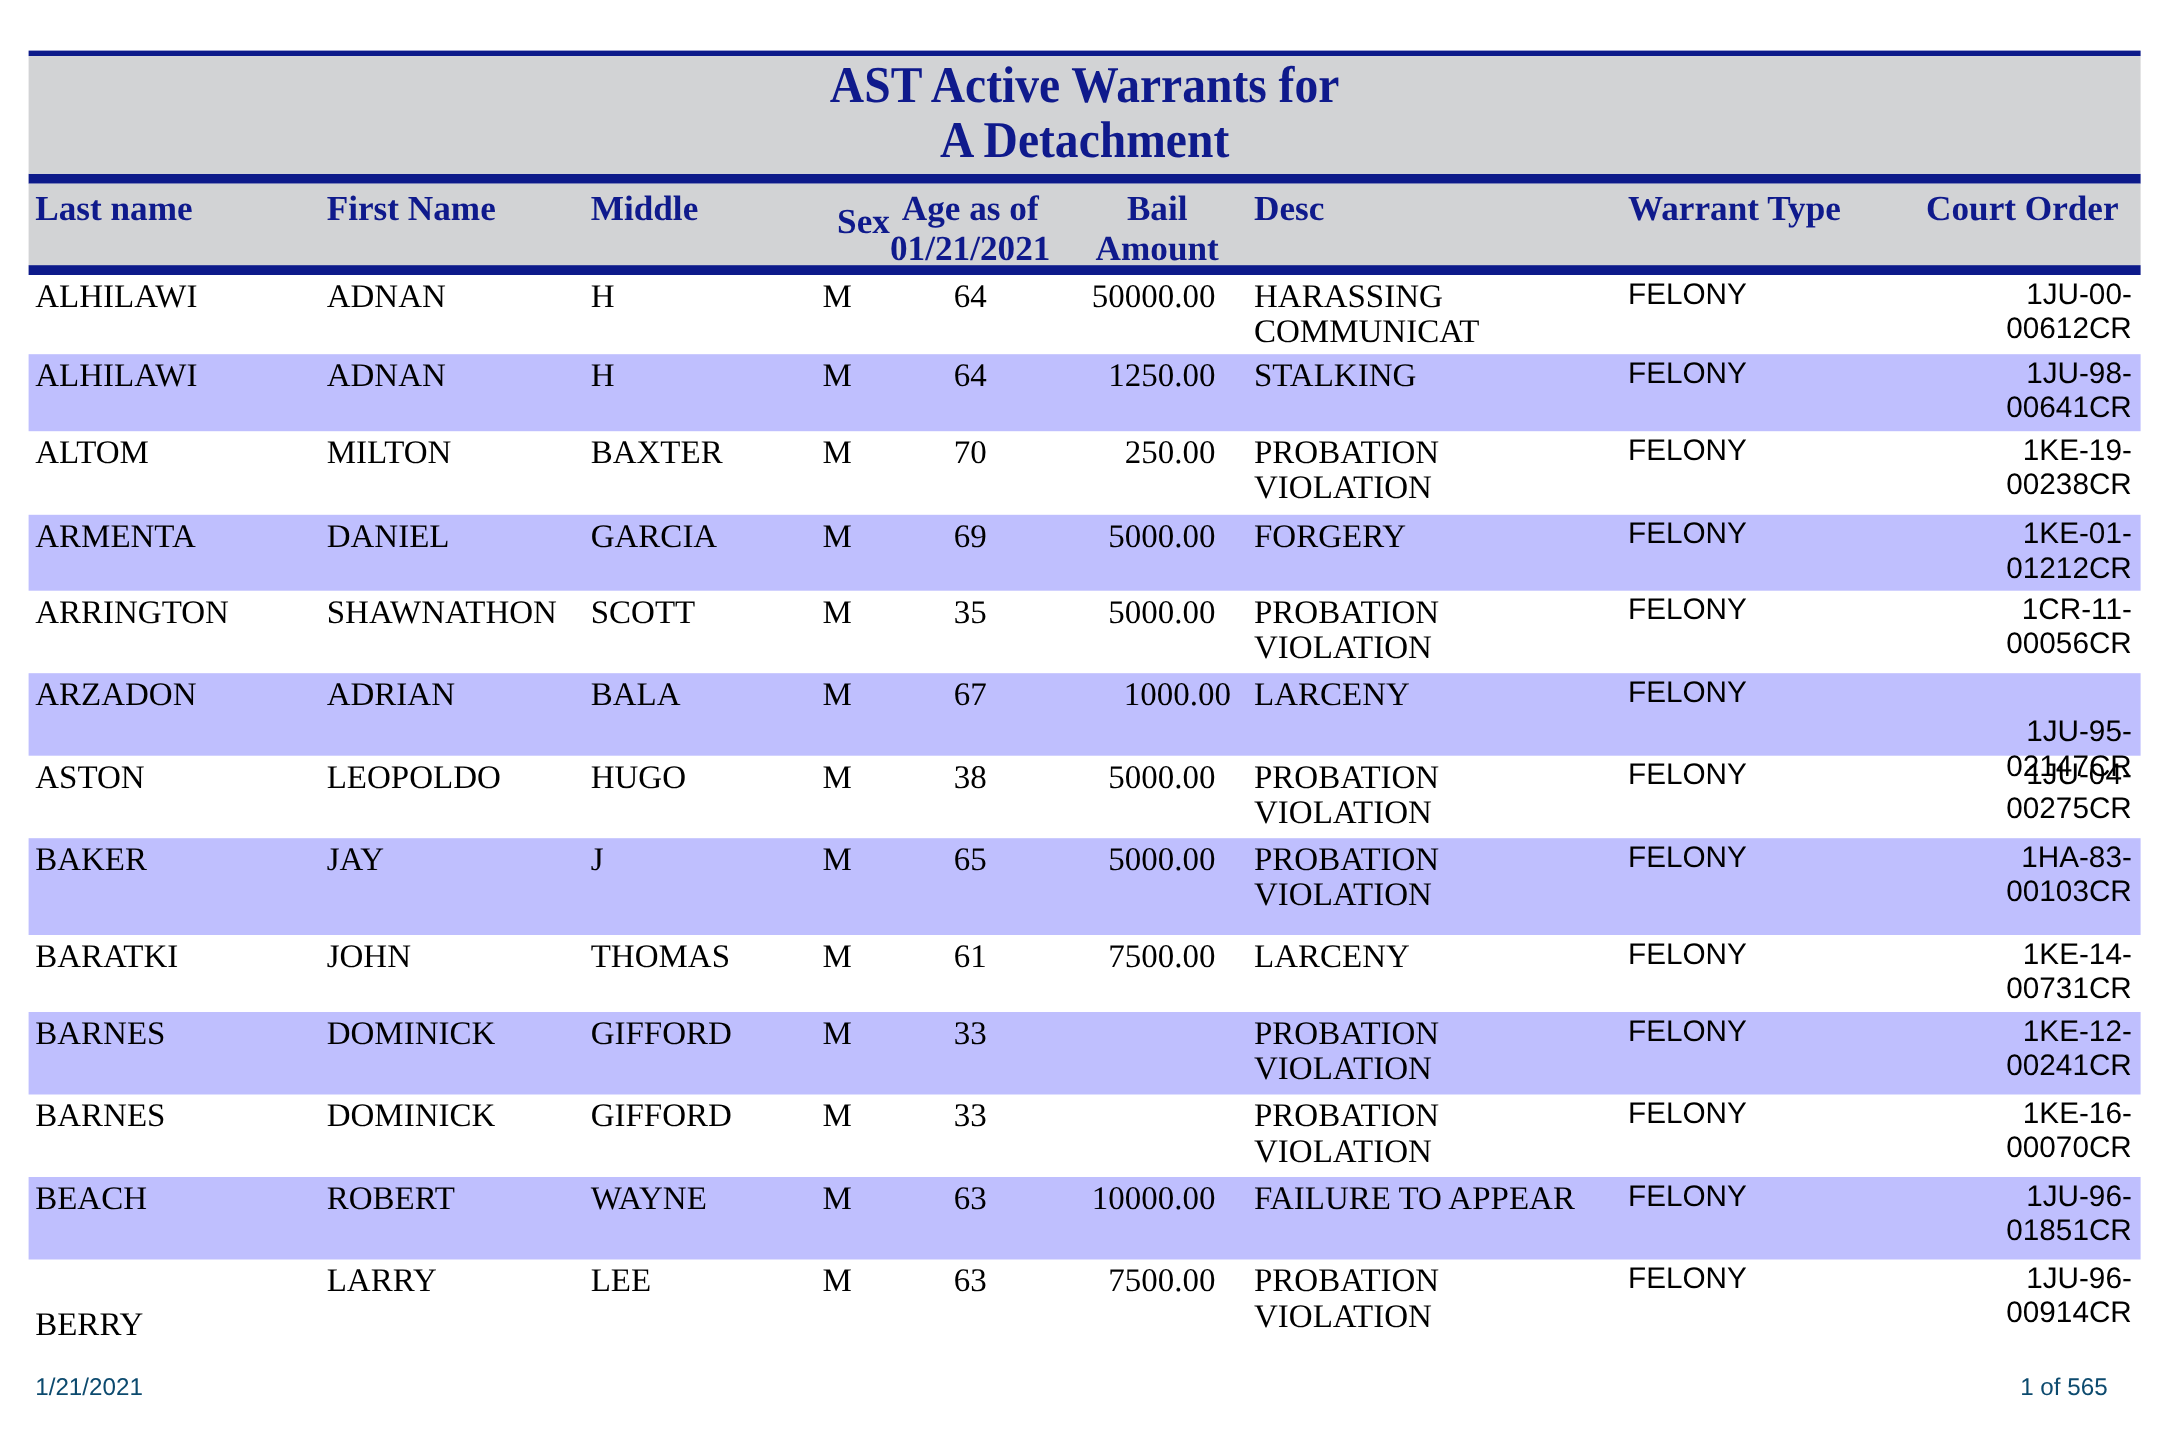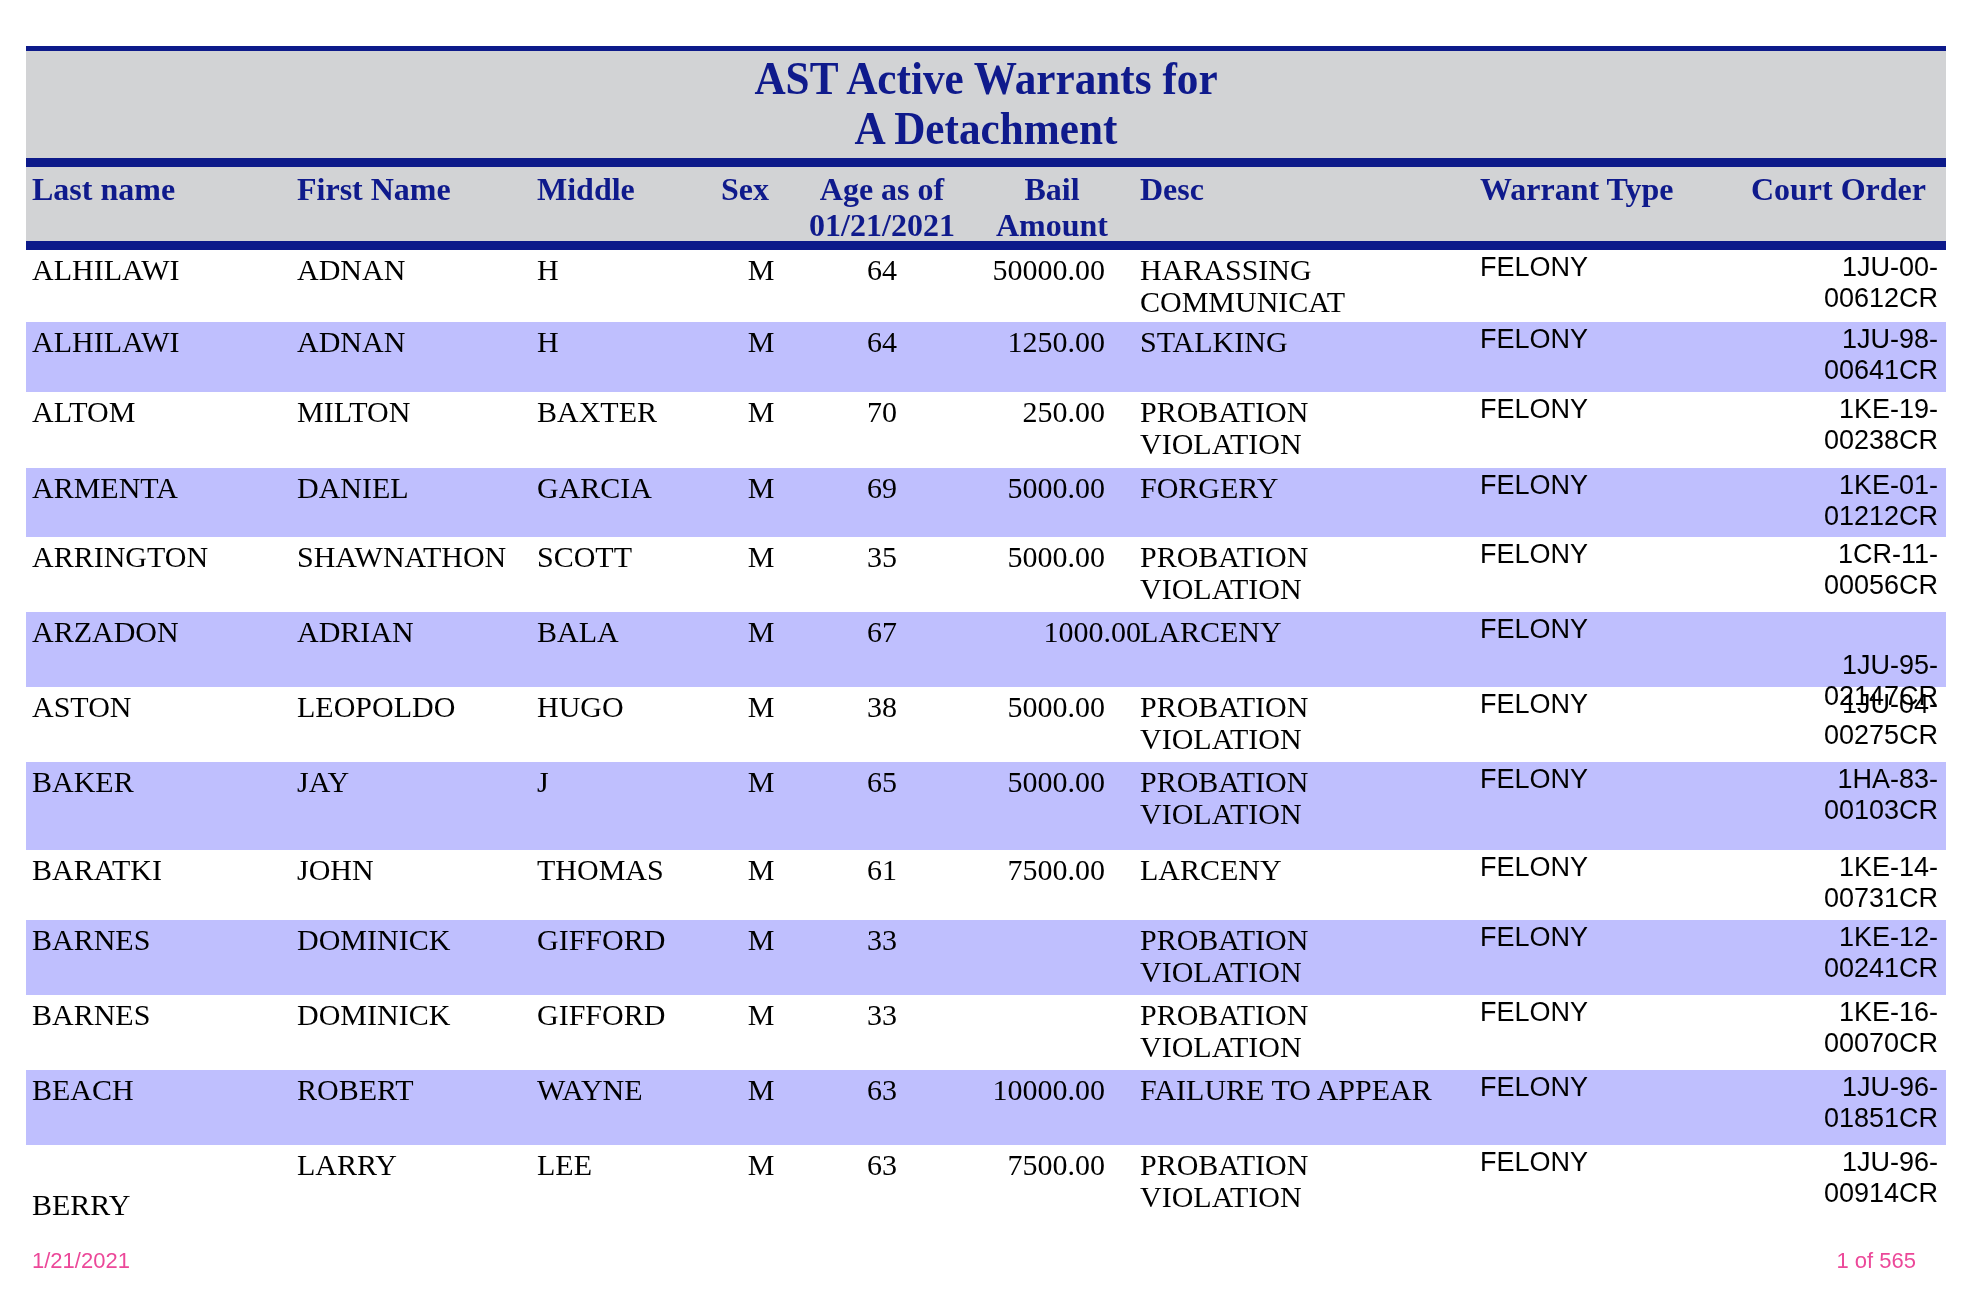--- a/index.html
+++ b/index.html
@@ -20,40 +20,40 @@
   .hcell.right { text-align: right; }
   .rows { position: relative; }
   .row { position: relative; height: 75px; }
   .row.alt { background: #bfbffe; }
   .cell { position: absolute; top: 4px; white-space: nowrap; font-size: 30px;
           line-height: 32px; color: #000; }
   .cell.center { text-align: center; }
   .cell.right { text-align: right; }
   .cell.sans { font-family: "Liberation Sans", "DejaVu Sans", sans-serif; font-size: 27px; line-height: 31px; top: 2px; }
   .footer { position: absolute; top: 1248px; font-family: "Liberation Sans", "DejaVu Sans", sans-serif;
-            font-size: 22px; color: #ec4899; }
+            font-size: 22px; color: #0c4a6e; }
 </style>
 </head>
 <body>
 
 <div class="report">
   <div class="rule-thin"></div>
   <div class="title-bar">
     <div class="title">
       <div>AST Active Warrants for</div>
       <div>A Detachment</div>
     </div>
   </div>
   <div class="rule-thick"></div>
 
   <div class="header-row">
     <div class="hcell" style="left:6px;">Last name</div>
     <div class="hcell" style="left:271px;">First Name</div>
     <div class="hcell" style="left:511px;">Middle</div>
-    <div class="hcell center" style="left:684px; width:70px;">Sex</div>
+    <div class="hcell center" style="left:724px; width:70px;margin-top:12px;">Sex</div>
     <div class="hcell center" style="left:775px; width:162px;">
       <div>Age as of</div>
       <div>01/21/2021</div>
     </div>
     <div class="hcell center" style="left:958px; width:136px;">
       <div>Bail</div>
       <div>Amount</div>
     </div>
     <div class="hcell" style="left:1114px;">Desc</div>
     <div class="hcell" style="left:1454px;">Warrant Type</div>
@@ -151,21 +151,21 @@
       <div>00056CR</div>
     </div>
   </div>
 
   <div class="row alt" style="height: 75px;">
     <div class="cell" style="left:6px;">ARZADON</div>
     <div class="cell" style="left:271px;">ADRIAN</div>
     <div class="cell" style="left:511px;">BALA</div>
     <div class="cell center" style="left:700px; width:70px;">M</div>
     <div class="cell center" style="left:775px; width:162px;">67</div>
-    <div class="cell right" style="left:994px; width:121px;">1000.00</div>
+    <div class="cell right" style="left:972px; width:121px;">1000.00</div>
     <div class="cell" style="left:1114px;">
       <div>LARCENY</div>
       <div></div>
     </div>
     <div class="cell sans" style="left:1454px;">FELONY</div>
     <div class="cell sans right" style="right:8px;margin-top:36px;">
       <div>1JU-95-</div>
       <div>02147CR</div>
     </div>
   </div>

